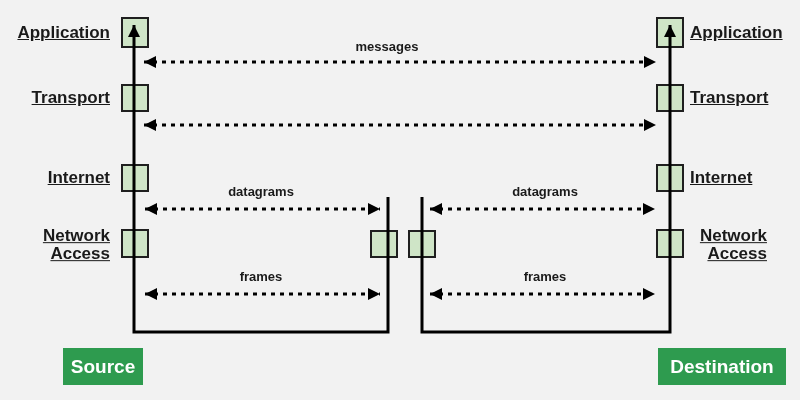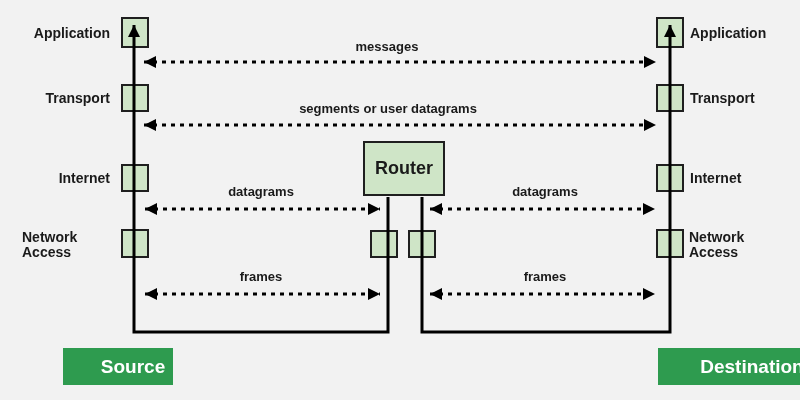--- a/index.html
+++ b/index.html
@@ -39,45 +39,45 @@
     border:2px solid var(--box-border);
     box-sizing:border-box;
     display:flex;align-items:center;justify-content:center;
     font-size:18px;font-weight:700;color:var(--text-color);
     z-index:1;
   }
   
   .layer-label{
     position:absolute;
     transform:translateY(-50%);
-    font-size:14px;font-weight:700;color:var(--text-color);
+    font-size:17px;font-weight:700;color:var(--text-color);
     white-space:nowrap;
     z-index:3;
+    text-decoration:underline;
   }
   .layer-label.leftcol{right:690px;text-align:right;}
   .layer-label.rightcol{left:690px;text-align:left;}
-  .layer-label.wrap{white-space:normal;text-align:left;line-height:1.05;}
+  .layer-label.wrap{white-space:normal;text-align:right;line-height:1.05;}
   
   .alabel{
     position:absolute;
     transform:translate(-50%,-50%);
     font-size:13px;font-weight:700;color:var(--text-color);
     white-space:nowrap;
     z-index:3;
   }
   
   .badge{
     position:absolute;
     top:348px;height:37px;
     background:var(--badge-fill);
     color:var(--badge-text);
     font-size:19px;font-weight:700;
     display:flex;align-items:center;justify-content:center;
     z-index:3;
-    padding-left:30px;
   }
   
   .lines{
     position:absolute;left:0;top:0;
     z-index:2;
     pointer-events:none;
   }
   .lines .solid{stroke:var(--line-color);stroke-width:3;fill:none;}
   .lines .dashed{stroke:var(--line-color);stroke-width:3;fill:none;stroke-dasharray:4 5;}
   .lines .head{fill:var(--line-color);}
@@ -93,36 +93,32 @@
   <div class="lbox" style="left:121px;top:229px;height:29px"></div>
 
   <div class="lbox" style="left:656px;top:17px;height:31px"></div>
   <div class="lbox" style="left:656px;top:84px;height:28px"></div>
   <div class="lbox" style="left:656px;top:164px;height:28px"></div>
   <div class="lbox" style="left:656px;top:229px;height:29px"></div>
 
   <div class="lbox" style="left:370px;top:230px;height:28px"></div>
   <div class="lbox" style="left:408px;top:230px;height:28px"></div>
 
-  <div class="router">
-    <span>Router</span>
-  </div>
 
   <div class="layer-label leftcol" style="top:33px">Application</div>
   <div class="layer-label leftcol" style="top:98px">Transport</div>
   <div class="layer-label leftcol" style="top:178px">Internet</div>
   <div class="layer-label leftcol wrap" style="top:245px;width:88px">Network Access</div>
 
   <div class="layer-label rightcol" style="top:33px">Application</div>
   <div class="layer-label rightcol" style="top:98px">Transport</div>
   <div class="layer-label rightcol" style="top:178px">Internet</div>
   <div class="layer-label rightcol wrap" style="top:245px;left:689px;width:78px">Network Access</div>
 
   <div class="alabel" style="left:387px;top:46px">messages</div>
-  <div class="alabel" style="left:388px;top:108px">segments or user datagrams</div>
   <div class="alabel" style="left:261px;top:191px">datagrams</div>
   <div class="alabel" style="left:545px;top:191px">datagrams</div>
   <div class="alabel" style="left:261px;top:276px">frames</div>
   <div class="alabel" style="left:545px;top:276px">frames</div>
 
   <div class="badge" style="left:63px;width:80px">Source</div>
   <div class="badge" style="left:658px;width:128px">Destination</div>
 
   <svg class="lines" width="800" height="400" viewBox="0 0 800 400">
     <defs>

